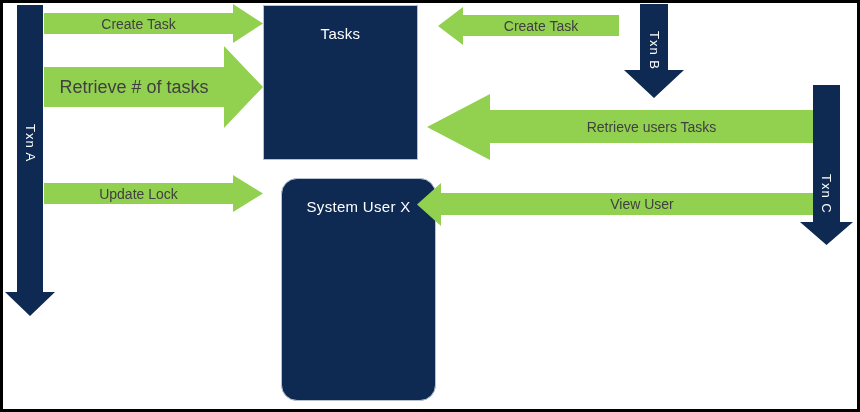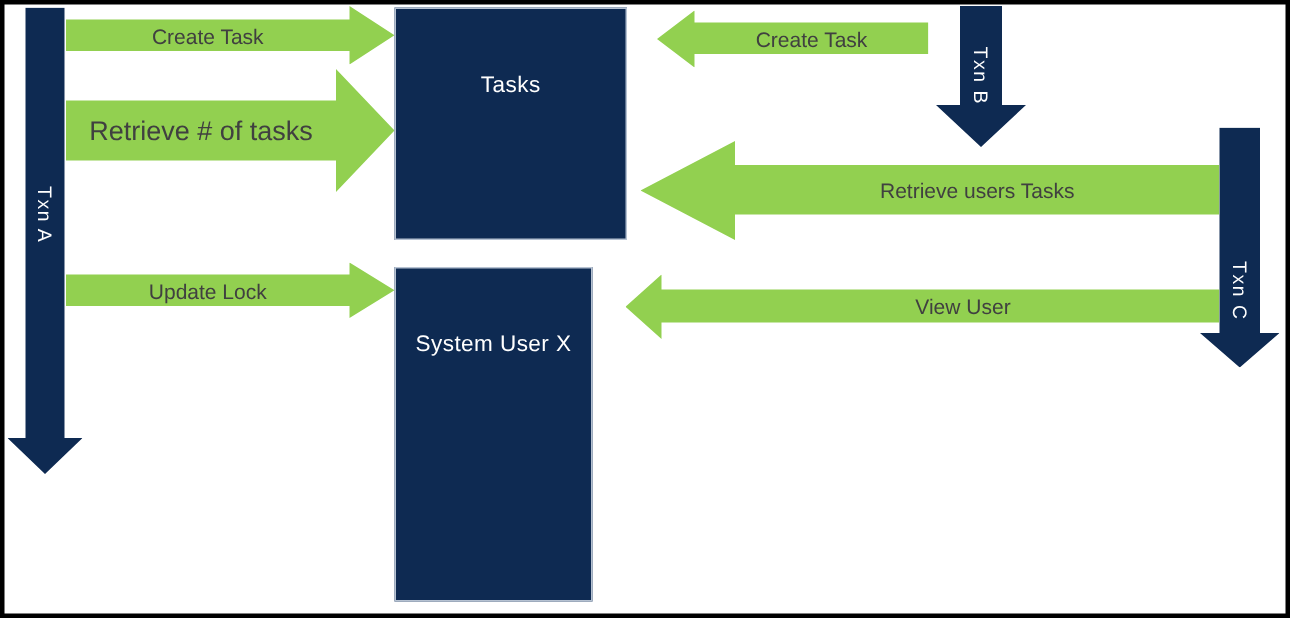--- a/index.html
+++ b/index.html
@@ -19,21 +19,20 @@
     background: #0e2a52;
     border: 1px solid #b6c2d2;
     box-sizing: border-box;
     color: #ffffff;
     text-align: center;
   }
   .entity .entity-label {
     display: block;
     font-size: 15px;
     letter-spacing: 0.3px;
-    margin-top: 23px;
   }
 
   
   .garrow { background: #92d050; }
   .garrow .msg-label {
     position: absolute;
     display: flex;
     align-items: center;
     justify-content: center;
     color: #404040;
@@ -66,21 +65,21 @@
     clip-path: polygon(16px 0, 44px 0, 44px 66px, 60px 66px, 30px 94px, 0 66px, 16px 66px); }
   .txn-b-label { left: 640px; top: 4px; width: 28px; height: 66px; padding-top: 26px; box-sizing: border-box; }
 
   
   .txn-c { left: 800px; top: 85px; width: 53px; height: 160px;
     clip-path: polygon(13px 0, 40px 0, 40px 137px, 53px 137px, 26.5px 160px, 0 137px, 13px 137px); }
   .txn-c-label { left: 813px; top: 85px; width: 27px; height: 137px; padding-top: 80px; box-sizing: border-box; }
 
   
   .tasks-box { left: 263px; top: 5px; width: 155px; height: 155px; padding-top: 19px; }
-  .user-box  { left: 263px; top: 178px; width: 132px; height: 223px; padding-top: 19px; }
+  .user-box  { left: 281px; top: 178px; width: 155px; height: 223px; padding-top: 19px; border-radius: 16px; }
 
   
   .a-create { left: 44px; top: 4px; width: 219px; height: 39px;
     clip-path: polygon(0 9px, 189px 9px, 189px 0, 219px 19.5px, 189px 39px, 189px 30px, 0 30px); }
   .a-create .msg-label { left: 0; top: 9px; width: 189px; height: 21px; }
 
   .a-retrieve { left: 44px; top: 46px; width: 219px; height: 82px;
     clip-path: polygon(0 21px, 180px 21px, 180px 0, 219px 41px, 180px 82px, 180px 61px, 0 61px); }
   .a-retrieve .msg-label { left: 0; top: 21px; width: 180px; height: 40px; font-size: 18px; }
 

